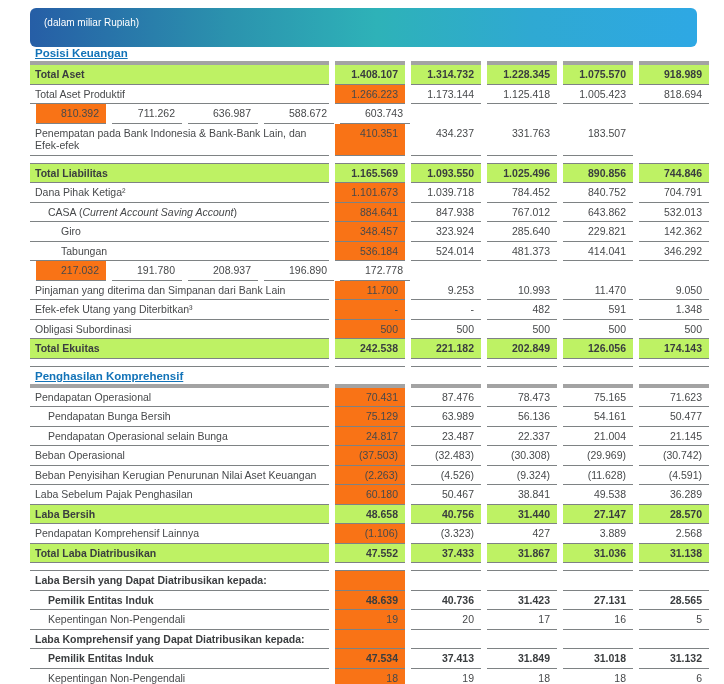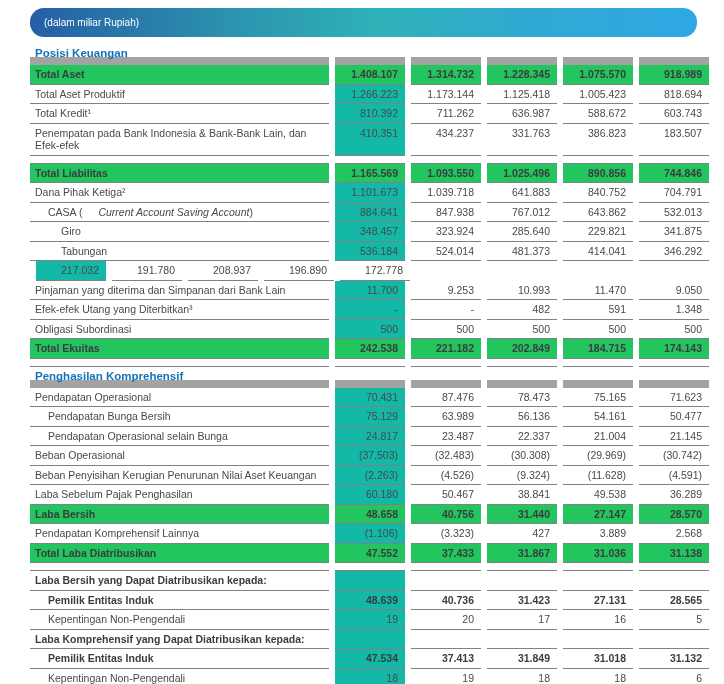--- a/index.html
+++ b/index.html
@@ -3,22 +3,22 @@
 <meta charset="utf-8">
 <style>
   html,body { margin:0; padding:0; background:#ffffff; }
   .page {
     position:relative; width:724px; height:684px;
     font-family:"Liberation Sans", sans-serif;
     background:#ffffff; overflow:hidden;
   }
   
   .header-bar {
-    position:absolute; left:30px; top:8px; width:667px; height:29px;
-    border-radius:14px;
+    position:absolute; left:30px; top:8px; width:667px; height:39px;
+    border-radius:6px;
     background:linear-gradient(90deg,#265ea6 0%,#2b93ae 30%,#2eb2b8 52%,#2fa9d2 75%,#2ea8e4 100%);
   }
   .unit {
     position:absolute; left:14px; top:0; height:29px; line-height:29px;
     color:#ffffff; font-size:10px;
   }
   .year {
     position:absolute; top:0; width:70px; height:29px; line-height:29px;
     text-align:center; color:#ffffff; font-weight:bold; font-size:12px;margin-top:36px;
   }
@@ -30,34 +30,34 @@
   
   .table { position:absolute; left:30px; top:44px; width:680px; }
   .row { display:flex; align-items:stretch; }
   .cell {
     box-sizing:border-box; border-bottom:1px solid #7e8284;
     padding:3px 0 3px; font-size:10.5px; line-height:12.5px; color:#47494b;
   }
   .cell.label { width:299px; padding-left:5px; padding-right:8px; }
   .cell.val   { width:70px; margin-left:6px; text-align:right; padding-right:7px; }
   
-  .row.data .col0 { background:#14b8a6; }
-  
-  .row.hl .cell { background:#22c55e; font-weight:bold; color:#3a3d3f; }
+  .row.data .col0 { background:#f97316; }
+  
+  .row.hl .cell { background:#bef264; font-weight:bold; color:#3a3d3f; }
   .row.bold .cell { font-weight:bold; color:#3a3d3f; }
   
   .row.section .cell {
-    border-bottom:8px solid #a3a3a3; background:none;
-    height:21px; padding-top:1px; padding-bottom:0;
+    border-bottom:4px solid #a3a3a3; background:none;
+    height:21px; padding-top:1px; padding-bottom:0;text-decoration:underline;
   }
   .section-title { color:#1273b8; font-weight:bold; font-size:11.5px; line-height:17px; }
   
   .row.gap .cell { height:8px; padding:0; background:none !important; font-weight:normal; }
   
-  .italic { font-style:italic;padding-left:16px; }
+  .italic { font-style:italic; }
 </style>
 </head>
 <body>
 
 <div class="page">
   <div class="header-bar">
     <span class="unit">(dalam miliar Rupiah)</span>
     <span class="year y0">2023</span>
     <span class="year y1">2022</span>
     <span class="year y2">2021</span>
@@ -83,33 +83,31 @@
       </div>
       <div class="row data">
         <div class="cell label">Total Aset Produktif</div>
         <div class="cell val col0">1.266.223</div>
         <div class="cell val col1">1.173.144</div>
         <div class="cell val col2">1.125.418</div>
         <div class="cell val col3">1.005.423</div>
         <div class="cell val col4">818.694</div>
       </div>
       <div class="row data">
-        <div class="cell label">Total Kredit¹</div>
         <div class="cell val col0">810.392</div>
         <div class="cell val col1">711.262</div>
         <div class="cell val col2">636.987</div>
         <div class="cell val col3">588.672</div>
         <div class="cell val col4">603.743</div>
       </div>
       <div class="row data">
         <div class="cell label">Penempatan pada Bank Indonesia &amp; Bank-Bank Lain, dan Efek-efek</div>
         <div class="cell val col0">410.351</div>
         <div class="cell val col1">434.237</div>
         <div class="cell val col2">331.763</div>
-        <div class="cell val col3">386.823</div>
         <div class="cell val col4">183.507</div>
       </div>
       <div class="row gap">
         <div class="cell label"></div>
         <div class="cell val col0"></div>
         <div class="cell val col1"></div>
         <div class="cell val col2"></div>
         <div class="cell val col3"></div>
         <div class="cell val col4"></div>
       </div>
@@ -118,39 +116,39 @@
         <div class="cell val col0">1.165.569</div>
         <div class="cell val col1">1.093.550</div>
         <div class="cell val col2">1.025.496</div>
         <div class="cell val col3">890.856</div>
         <div class="cell val col4">744.846</div>
       </div>
       <div class="row data">
         <div class="cell label">Dana Pihak Ketiga²</div>
         <div class="cell val col0">1.101.673</div>
         <div class="cell val col1">1.039.718</div>
-        <div class="cell val col2">641.883</div>
+        <div class="cell val col2">784.452</div>
         <div class="cell val col3">840.752</div>
         <div class="cell val col4">704.791</div>
       </div>
       <div class="row data">
         <div class="cell label" style="padding-left: 18px;"><span>CASA (</span><span class="italic">Current Account Saving Account</span><span>)</span></div>
         <div class="cell val col0">884.641</div>
         <div class="cell val col1">847.938</div>
         <div class="cell val col2">767.012</div>
         <div class="cell val col3">643.862</div>
         <div class="cell val col4">532.013</div>
       </div>
       <div class="row data">
         <div class="cell label" style="padding-left: 31px;">Giro</div>
         <div class="cell val col0">348.457</div>
         <div class="cell val col1">323.924</div>
         <div class="cell val col2">285.640</div>
         <div class="cell val col3">229.821</div>
-        <div class="cell val col4">341.875</div>
+        <div class="cell val col4">142.362</div>
       </div>
       <div class="row data">
         <div class="cell label" style="padding-left: 31px;">Tabungan</div>
         <div class="cell val col0">536.184</div>
         <div class="cell val col1">524.014</div>
         <div class="cell val col2">481.373</div>
         <div class="cell val col3">414.041</div>
         <div class="cell val col4">346.292</div>
       </div>
       <div class="row data">
@@ -182,21 +180,21 @@
         <div class="cell val col1">500</div>
         <div class="cell val col2">500</div>
         <div class="cell val col3">500</div>
         <div class="cell val col4">500</div>
       </div>
       <div class="row data hl bold">
         <div class="cell label">Total Ekuitas</div>
         <div class="cell val col0">242.538</div>
         <div class="cell val col1">221.182</div>
         <div class="cell val col2">202.849</div>
-        <div class="cell val col3">184.715</div>
+        <div class="cell val col3">126.056</div>
         <div class="cell val col4">174.143</div>
       </div>
       <div class="row gap">
         <div class="cell label"></div>
         <div class="cell val col0"></div>
         <div class="cell val col1"></div>
         <div class="cell val col2"></div>
         <div class="cell val col3"></div>
         <div class="cell val col4"></div>
       </div>

